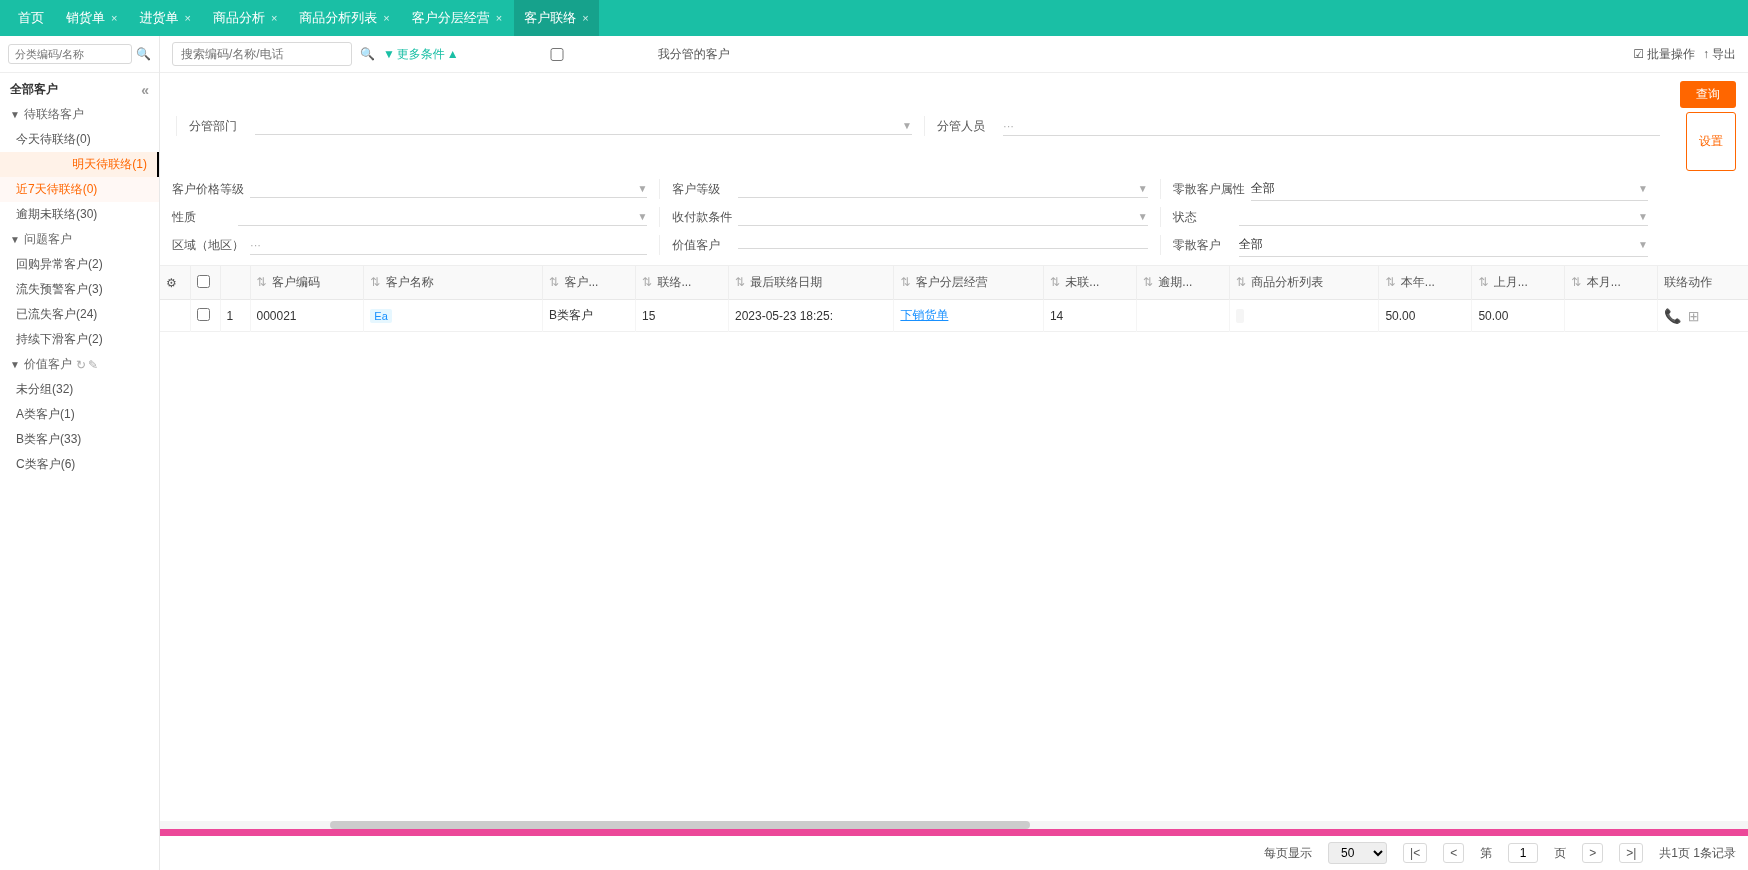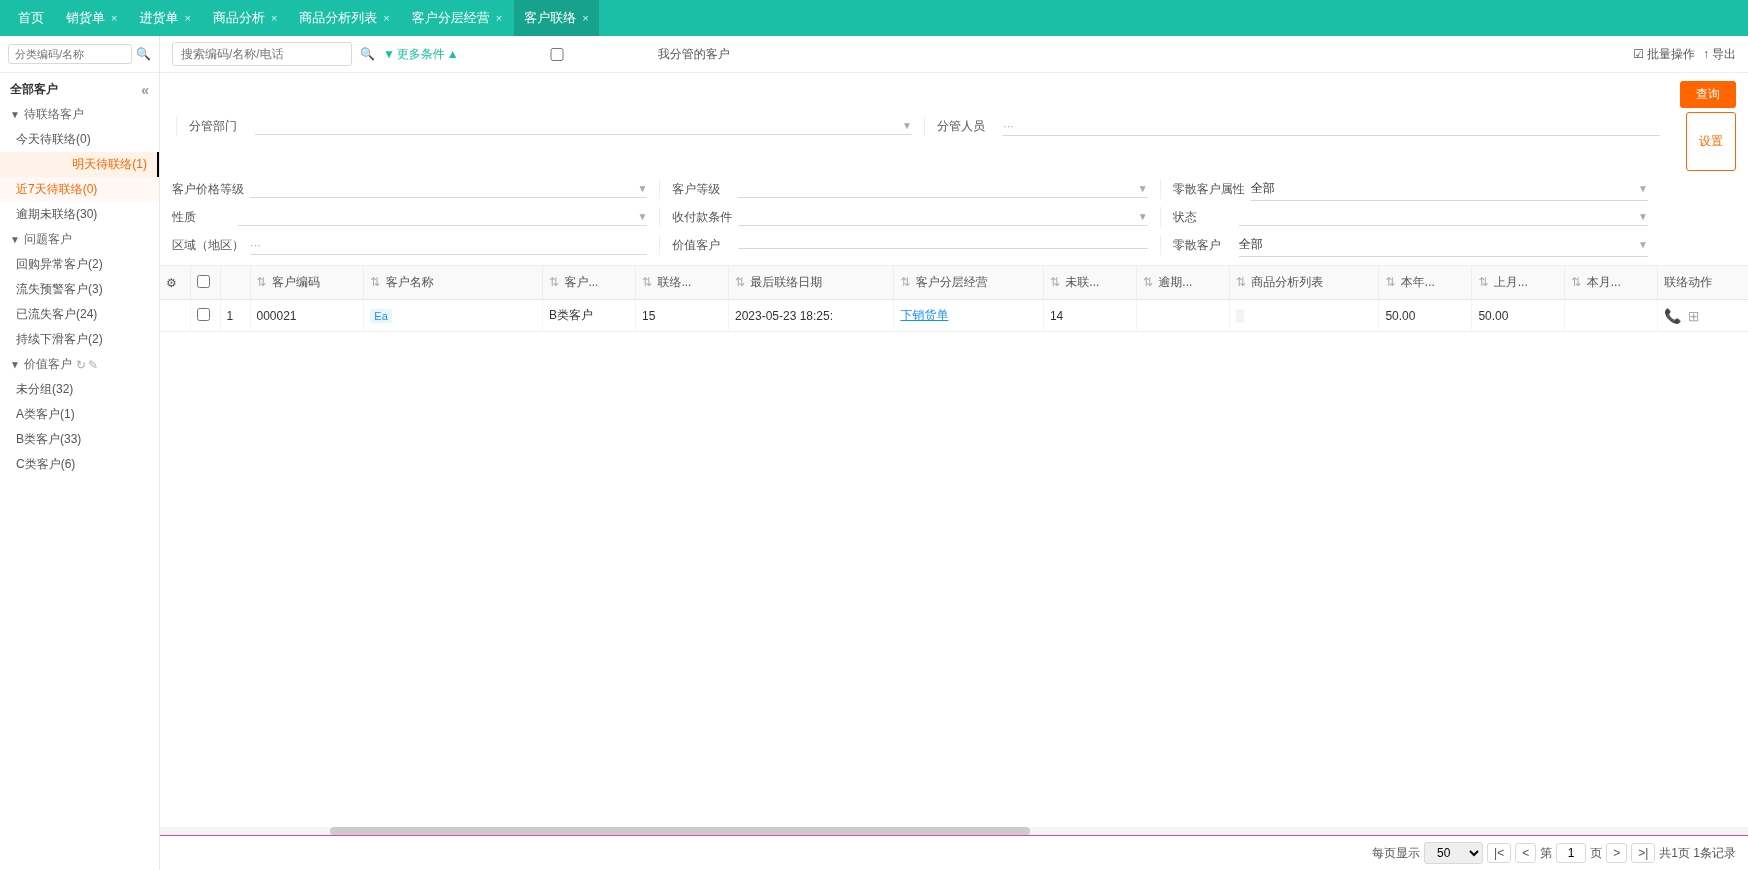--- a/index.html
+++ b/index.html
@@ -276,26 +276,26 @@
     }
     tbody td:last-child { border-right: none; }
     .th-icon { margin-right: 2px; color: #aaa; }
     .link-text { color: #1890ff; cursor: pointer; text-decoration: underline; }
     .action-icons { display: flex; gap: 6px; align-items: center; }
     .action-icon { color: #aaa; cursor: pointer; font-size: 14px; }
 
     
     .pagination-bar {
       background: #fff;
-      border-top: 1px solid #ec4899;
+      border-top: 7px solid #ec4899;
       padding: 6px 12px;
       display: flex;
       align-items: center;
       justify-content: flex-end;
-      gap: 4px;
+      gap: 16px;
       font-size: 12px;
       color: #555;
     }
     .pagination-bar .page-size-select {
       border: 1px solid #d9d9d9;
       border-radius: 3px;
       padding: 2px 8px;
       font-size: 12px;
       outline: none;
     }

